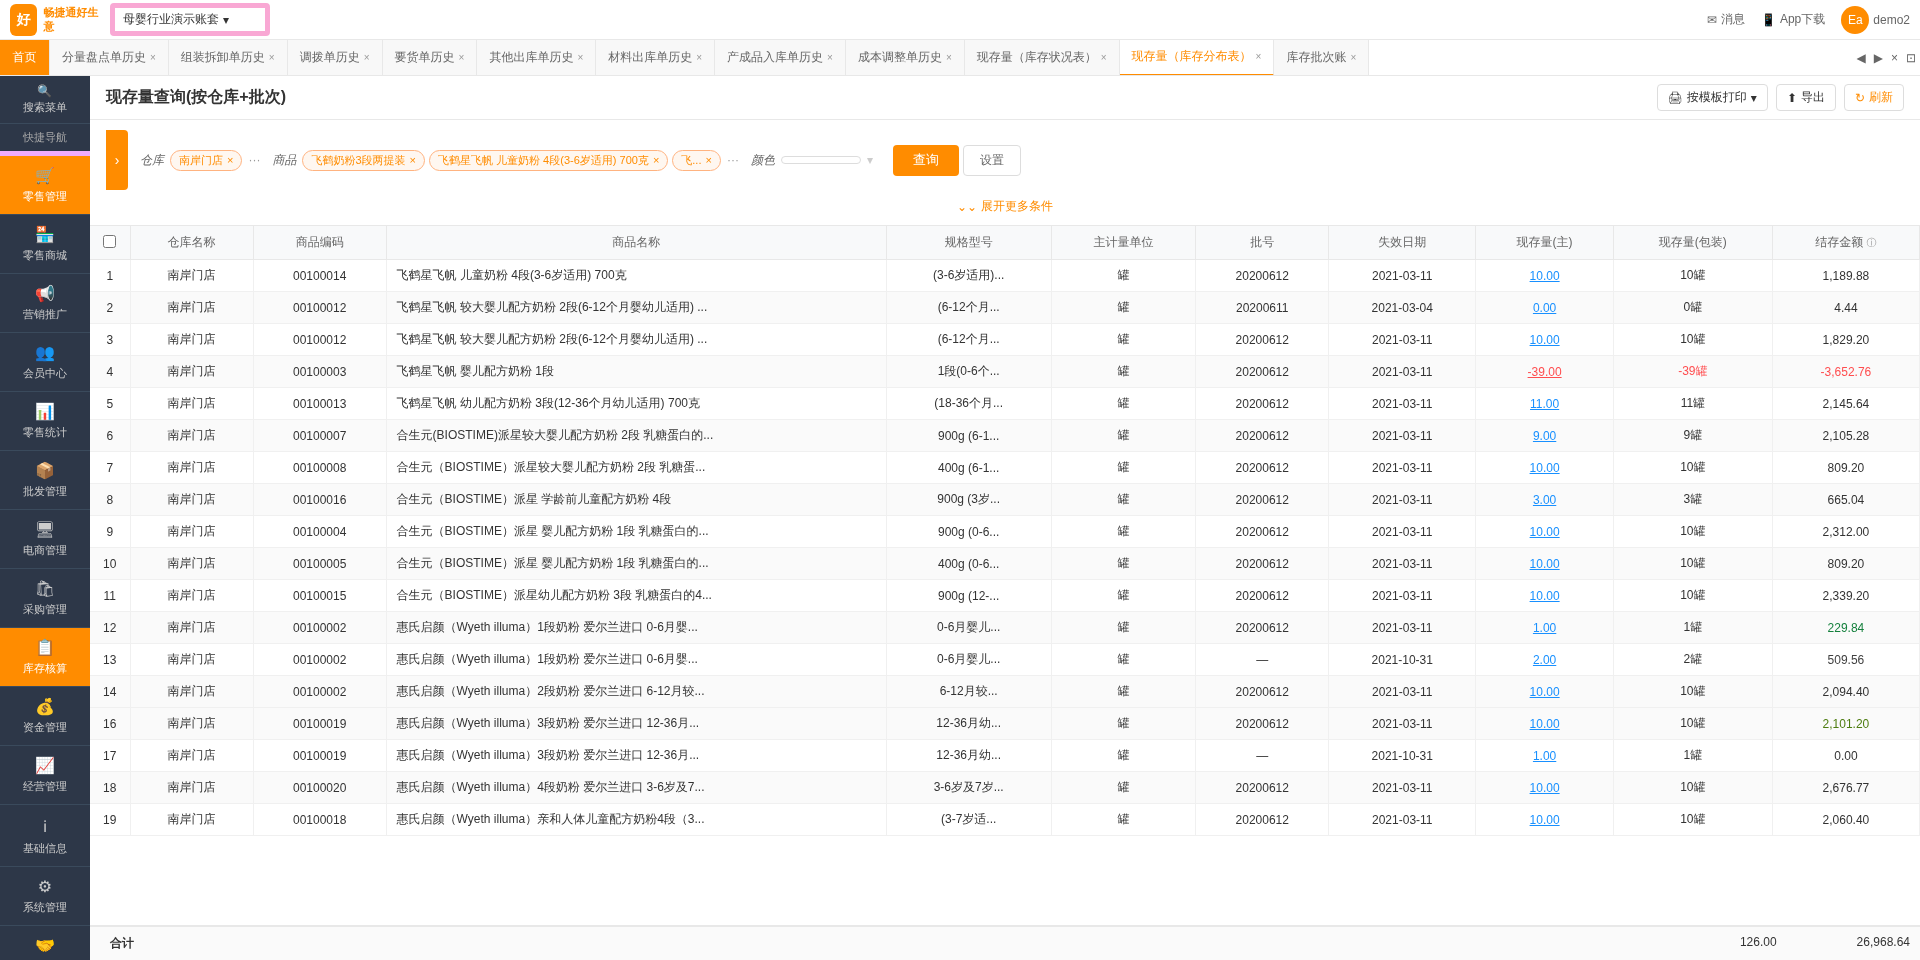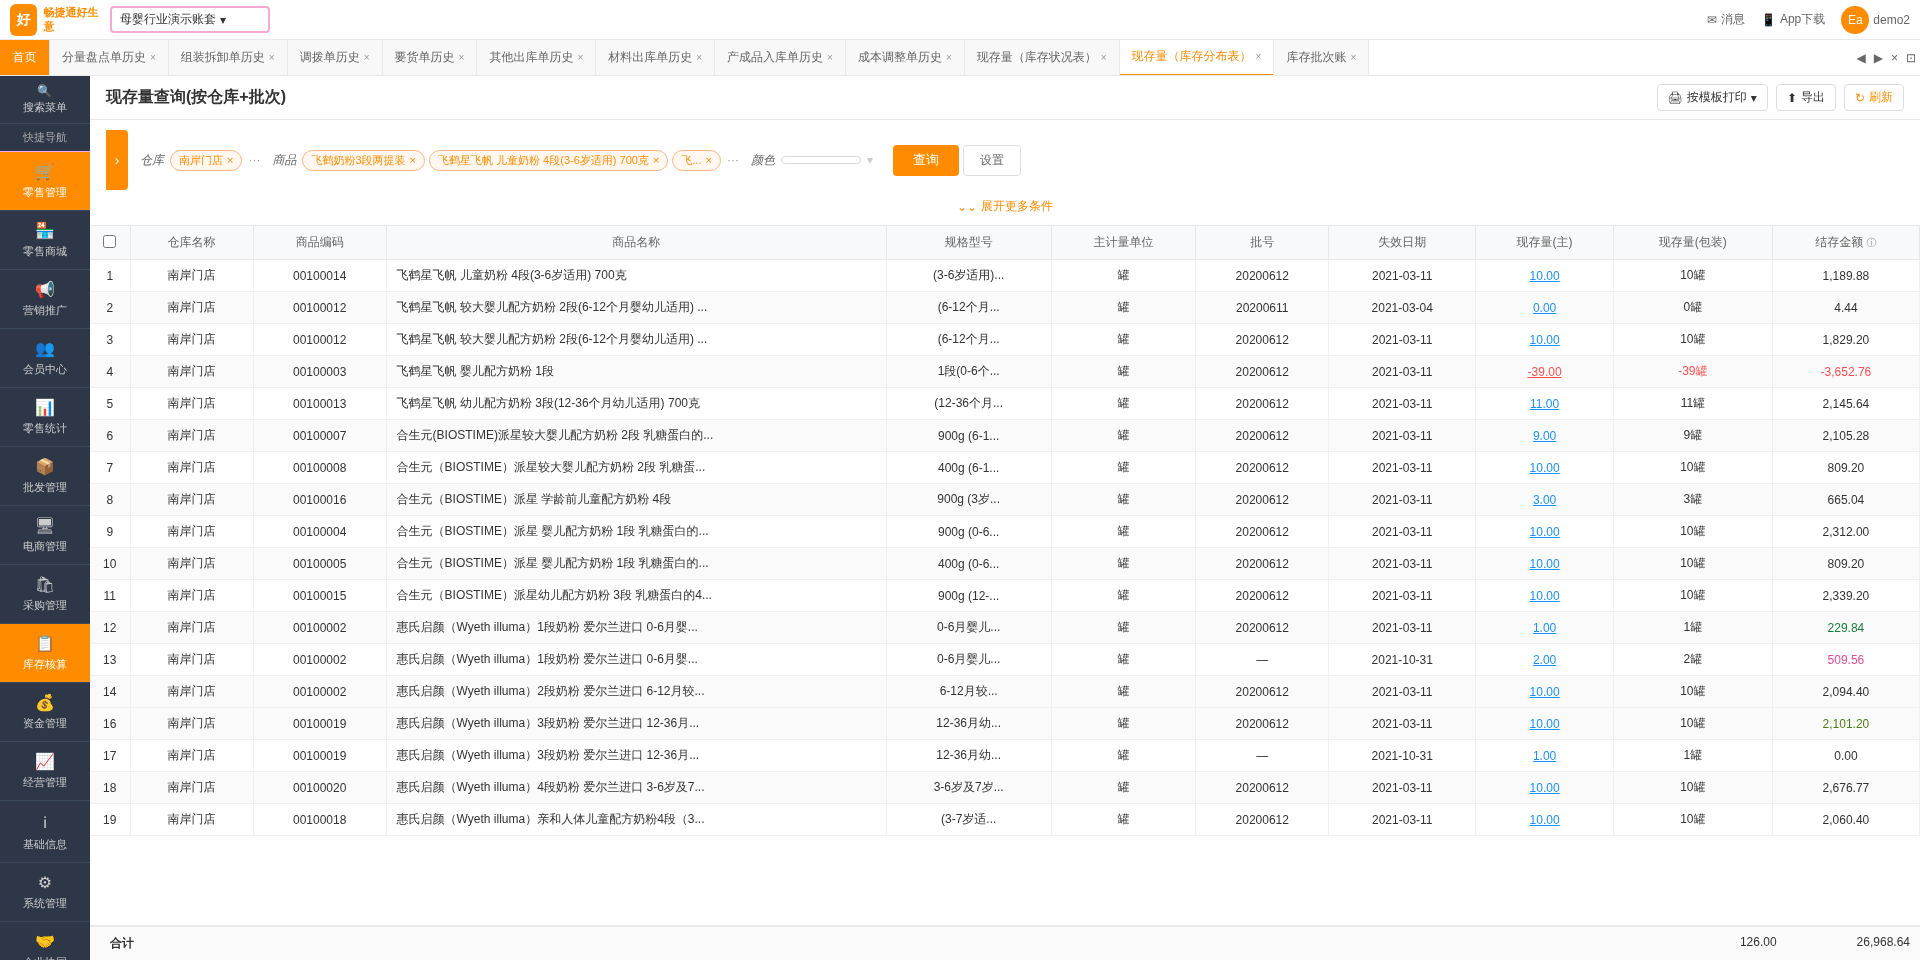--- a/index.html
+++ b/index.html
@@ -16,21 +16,21 @@
       width: 90px; min-width: 90px;
     }
     .logo-icon {
       width: 32px; height: 32px; background: #ff8c00;
       border-radius: 6px; display: flex; align-items: center;
       justify-content: center; color: white; font-size: 14px; font-weight: bold;
     }
     .logo-text { font-size: 11px; color: #ff8c00; font-weight: bold; line-height: 1.2; }
     .org-selector {
       display: flex; align-items: center; gap: 4px;
-      background: #fff; border: 2px solid #f9a8d4; border-radius: 4px;
+      background: #fff; border: 5px solid #f9a8d4; border-radius: 4px;
       padding: 3px 8px; cursor: pointer; font-size: 12px; color: #333;
       min-width: 160px;
     }
     .top-bar-right {
       margin-left: auto; display: flex; align-items: center; gap: 16px;
     }
     .top-bar-icon { display: flex; align-items: center; gap: 4px; color: #666; cursor: pointer; font-size: 12px; }
     .avatar { width: 28px; height: 28px; border-radius: 50%; background: #ff8c00; display: flex; align-items: center; justify-content: center; color: white; font-size: 12px; }
 
     
@@ -190,21 +190,21 @@
     .info-icon { color: #999; font-size: 10px; cursor: pointer; }
 
     .tab-bar-inner { display: flex; align-items: center; flex: 1; overflow: hidden; }
 
     .sidebar-top {
       width: 100%; padding: 8px 4px; display: flex; flex-direction: column;
       align-items: center; gap: 2px; cursor: pointer; color: #ccc;
       border-bottom: 1px solid #3a4a5c;
     }
     .sidebar-top .search-label { font-size: 11px; }
-    .sidebar-quick { width: 100%; padding: 6px 4px; text-align: center; font-size: 11px; color: #aaa; cursor: pointer; border-bottom: 1px solid #f0abfc; }
+    .sidebar-quick { width: 100%; padding: 6px 4px; text-align: center; font-size: 11px; color: #aaa; cursor: pointer; border-bottom: 5px solid #f0abfc; }
   </style>
 </head>
 <body>
 
 <div class="top-bar">
   <div class="logo-area">
     <div class="logo-icon">好</div>
     <div class="logo-text">畅捷通好生意</div>
   </div>
   <div class="org-selector">
@@ -460,21 +460,21 @@
         <span class="qty-negative">-39.00</span>
       </td>
       <td style="color:#ff4d4f">-39罐</td>
       <td style="color:#ff4d4f">-3,652.76</td>
     </tr>
               <tr style="background: rgb(255, 255, 255);">
       <td>5</td>
       <td>南岸门店</td>
       <td>00100013</td>
       <td class="name-col" title="飞鹤星飞帆 幼儿配方奶粉 3段(12-36个月幼儿适用) 700克">飞鹤星飞帆 幼儿配方奶粉 3段(12-36个月幼儿适用) 700克</td>
-      <td>(12-36个月...</td>
+      <td>(18-36个月...</td>
       <td>罐</td>
       <td>20200612</td>
       <td>2021-03-11</td>
       <td>
         <span class="qty-link">11.00</span>
       </td>
       <td style="color:#333">11罐</td>
       <td style="color:#333">2,145.64</td>
     </tr>
               <tr style="background: rgb(250, 250, 250);">
@@ -588,21 +588,21 @@
       <td>00100002</td>
       <td class="name-col" title="惠氏启颜（Wyeth illuma）1段奶粉 爱尔兰进口 0-6月婴...">惠氏启颜（Wyeth illuma）1段奶粉 爱尔兰进口 0-6月婴...</td>
       <td>0-6月婴儿...</td>
       <td>罐</td>
       <td>—</td>
       <td>2021-10-31</td>
       <td>
         <span class="qty-link">2.00</span>
       </td>
       <td style="color:#333">2罐</td>
-      <td style="color:#ec4899">509.56</td>
+      <td style="color:#404040">509.56</td>
     </tr>
               <tr style="background: rgb(250, 250, 250);">
       <td>14</td>
       <td>南岸门店</td>
       <td>00100002</td>
       <td class="name-col" title="惠氏启颜（Wyeth illuma）2段奶粉 爱尔兰进口 6-12月较...">惠氏启颜（Wyeth illuma）2段奶粉 爱尔兰进口 6-12月较...</td>
       <td>6-12月较...</td>
       <td>罐</td>
       <td>20200612</td>
       <td>2021-03-11</td>

